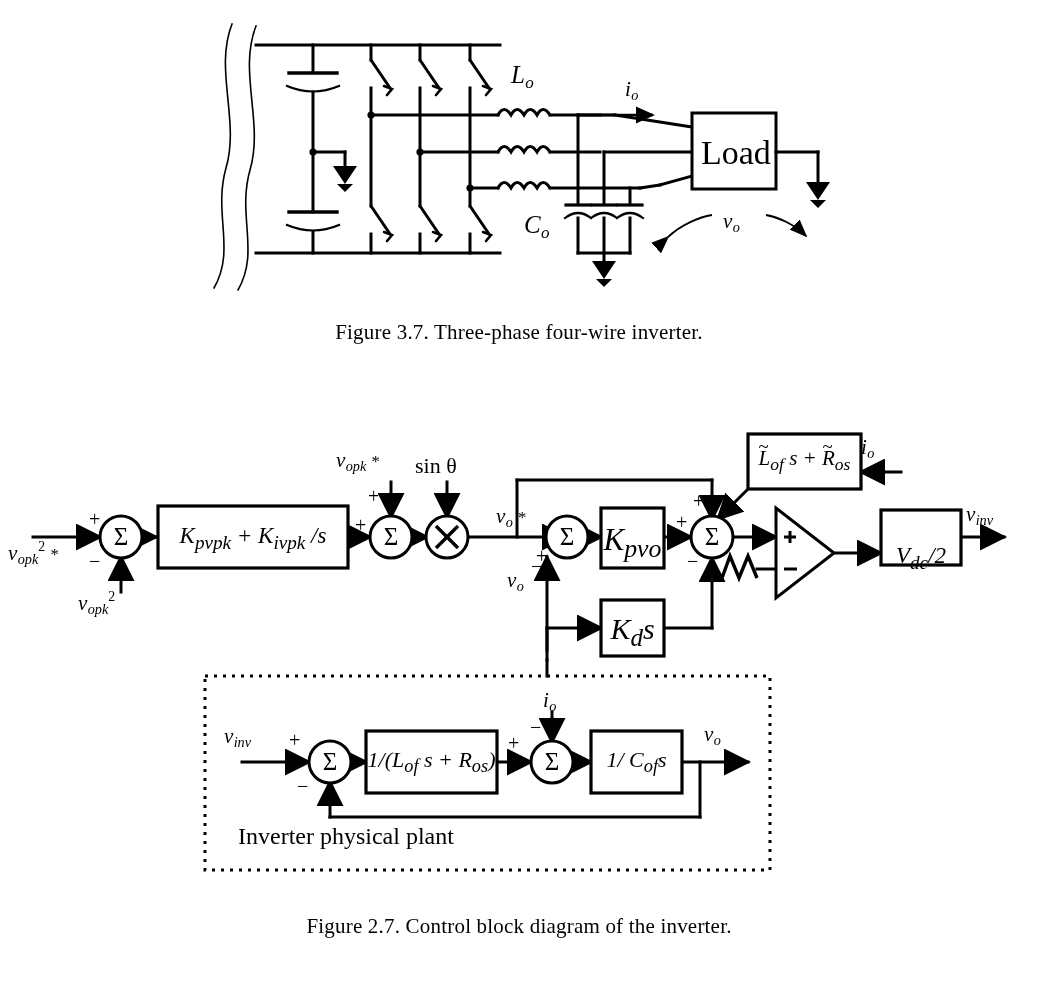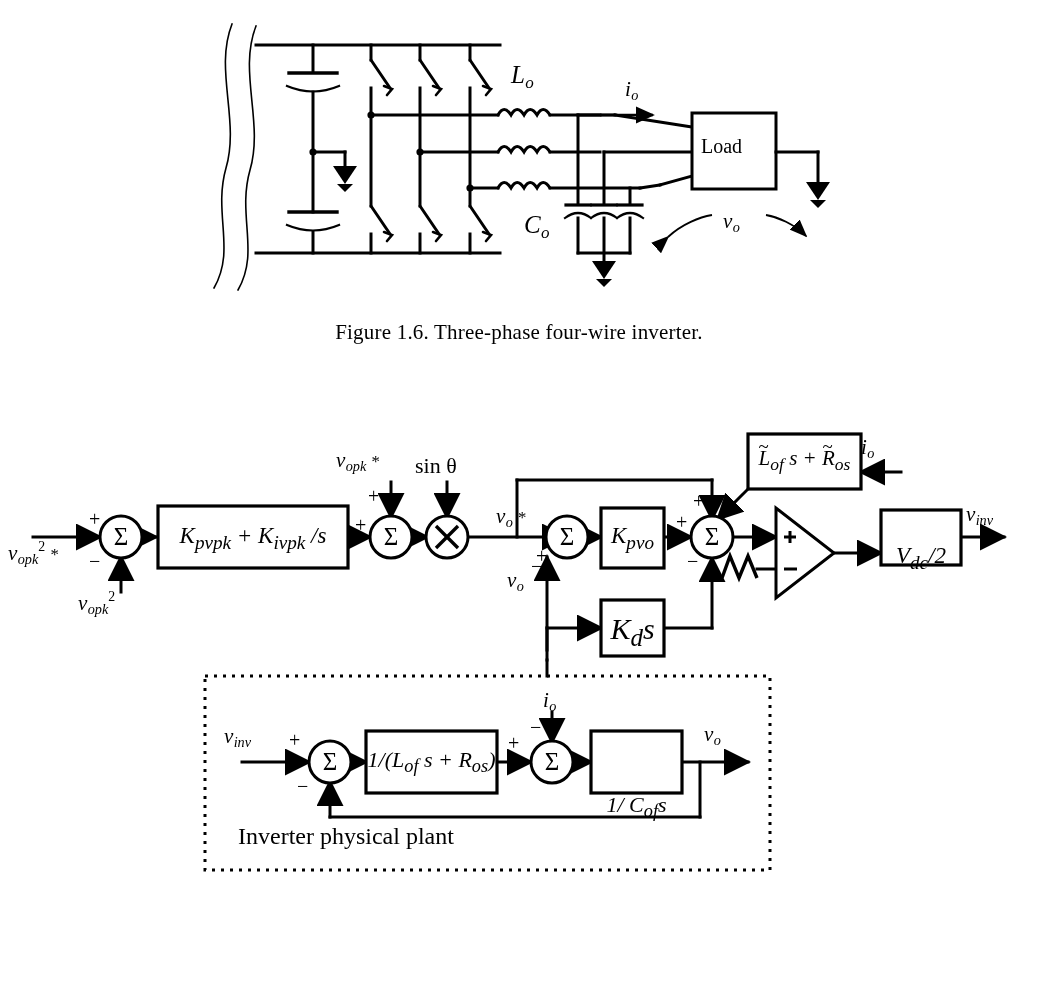--- a/index.html
+++ b/index.html
@@ -263,23 +263,23 @@
   </div>
   <div class="mth" id="lbl-Co" style="left:524px; top:212px; font-size:25px;">
     <span>C</span><sub>o</sub>
   </div>
   <div class="mth" id="lbl-io-circuit" style="left:625px; top:79px; font-size:21px;">
     <span>i</span><sub>o</sub>
   </div>
   <div class="mth" id="lbl-vo-circuit" style="left:723px; top:211px; font-size:21px;">
     <span>v</span><sub>o</sub>
   </div>
-  <div class="plainlbl" id="lbl-load" style="left:701px; top:136px; font-size:20px;text-align:right;"><span>Load</span></div>
-
-  <div class="caption" id="cap1">Figure 1.6. Three-phase four-wire inverter.</div>
+  <div class="plainlbl" id="lbl-load" style="left:701px; top:136px; font-size:34px;text-align:right;"><span>Load</span></div>
+
+  <div class="caption" id="cap1">Figure 3.7. Three-phase four-wire inverter.</div>
 
   <svg class="layer" id="svg-control" viewBox="0 0 1038 984">
     <g stroke="#000" fill="none" stroke-linecap="square" stroke-width="3">
 
       <line x1="33" y1="537" x2="100" y2="537" marker-end="url(#arrHead)"></line>
 
       <line x1="121" y1="592" x2="121" y2="557" marker-end="url(#arrHead)"></line>
 
       <line x1="142" y1="537" x2="156" y2="537" marker-end="url(#arrHead)"></line>
 
@@ -425,36 +425,36 @@
   <div class="mth" style="left:543px; top:690px; font-size:21px;">
     <span>i</span><sub>o</sub>
   </div>
   <div class="mth" style="left:704px; top:724px; font-size:21px;">
     <span>v</span><sub>o</sub>
   </div>
 
   <div class="boxlbl" style="left:158px; top:524px; width:190px; font-size:23px;">
     <span>K</span><sub>pvpk</sub> <span class="up">+</span> <span>K</span><sub>ivpk</sub> <span class="up">/</span><span>s</span>
   </div>
-  <div class="boxlbl" style="left:601px; top:524px; width:63px; font-size:23px;">
+  <div class="boxlbl" style="left:601px; top:524px; width:63px; font-size:31px;">
     <span>K</span><sub>pvo</sub>
   </div>
   <div class="boxlbl" style="left:601px; top:614px; width:63px; font-size:30px;">
     <span>K</span><sub>d</sub><span>s</span>
   </div>
   <div class="boxlbl" style="left:748px; top:448px; width:113px; font-size:21px;">
     <span class="tld"><span class="tchar">L</span><span class="tmark">~</span></span><sub>of</sub> <span>s</span> <span class="up">+</span> <span class="tld"><span class="tchar">R</span><span class="tmark">~</span></span><sub>os</sub>
   </div>
   <div class="boxlbl" style="left:881px; top:544px; width:80px; font-size:23px;">
     <span>V</span><sub>dc</sub><span class="up">/</span><span class="up">2</span>
   </div>
   <div class="boxlbl" style="left:366px; top:749px; width:131px; font-size:22px;">
     <span class="up">1/(</span><span>L</span><sub>of</sub> <span>s</span> <span class="up">+</span> <span>R</span><sub>os</sub><span class="up">)</span>
   </div>
-  <div class="boxlbl" style="left:591px; top:749px; width:91px; font-size:22px;margin-top:45px;">
+  <div class="boxlbl" style="left:591px; top:749px; width:91px; font-size:22px;">
     <span class="up">1/</span> <span>C</span><sub>of</sub><span>s</span>
   </div>
   <div class="plainlbl" style="left:238px; top:824px; font-size:24px;">
     <span>Inverter physical plant</span>
   </div>
 
   <div class="sgn" style="left:89px; top:509px;"><span>+</span></div>
   <div class="sgn" style="left:89px; top:551px;"><span>−</span></div>
   <div class="sgn" style="left:355px; top:515px;"><span>+</span></div>
   <div class="sgn" style="left:368px; top:486px;"><span>+</span></div>
@@ -462,14 +462,15 @@
   <div class="sgn" style="left:531px; top:556px;"><span>−</span></div>
   <div class="sgn" style="left:676px; top:512px;"><span>+</span></div>
   <div class="sgn" style="left:693px; top:491px;"><span>+</span></div>
   <div class="sgn" style="left:726px; top:497px;"><span>+</span></div>
   <div class="sgn" style="left:687px; top:551px;"><span>−</span></div>
   <div class="sgn" style="left:289px; top:730px;"><span>+</span></div>
   <div class="sgn" style="left:297px; top:776px;"><span>−</span></div>
   <div class="sgn" style="left:508px; top:733px;"><span>+</span></div>
   <div class="sgn" style="left:530px; top:717px;"><span>−</span></div>
 
+  <div class="caption" id="cap2">Figure 2.7. Control block diagram of the inverter.</div>
 
 </div>
 
 </body></html>

